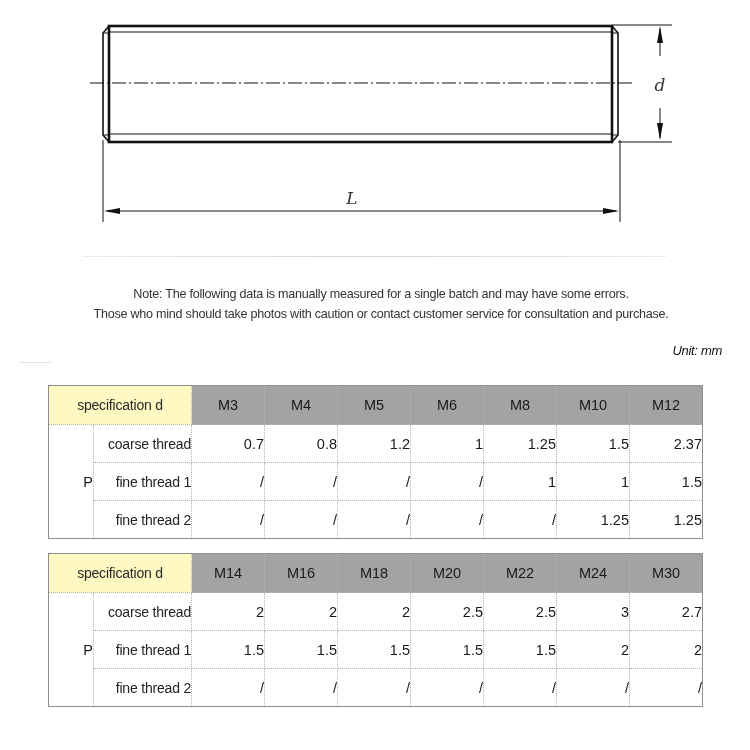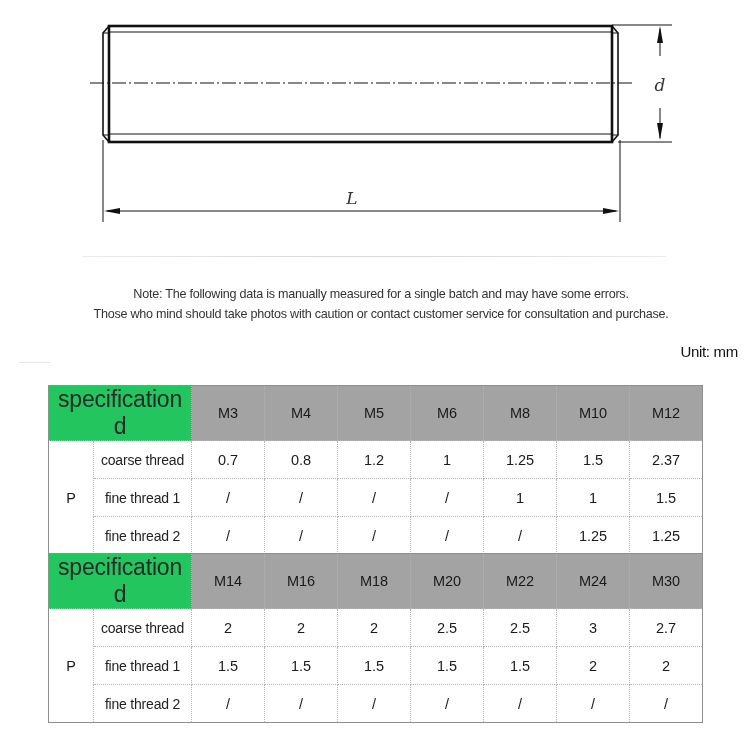--- a/index.html
+++ b/index.html
@@ -4,29 +4,29 @@
 <style>
   html, body { margin: 0; padding: 0; background: #ffffff; }
   body { width: 750px; height: 750px; position: relative; overflow: hidden;
          font-family: "Liberation Sans", "DejaVu Sans", sans-serif; color: #222; }
   .drawing { position: absolute; left: 0; top: 0; width: 750px; height: 240px; }
   .sep-top { position: absolute; left: 82px; top: 256px; width: 584px; height: 1px;
              background: linear-gradient(to right, #ececec, #d9d9d9 40%, #d9d9d9 60%, #ececec); }
   .sep-left { position: absolute; left: 19px; top: 362px; width: 32px; height: 1px; background: #e4e4e4; }
   .note { position: absolute; left: 0; top: 285px; width: 762px; text-align: center;
           font-size: 12.6px; line-height: 19.5px; color: #333; letter-spacing: -0.25px; }
-  .unit { position: absolute; right: 12px; top: 343px; font-size: 15px; color: #111; letter-spacing: -0.3px; }
+  .unit { position: absolute; right: 28px; top: 343px; font-size: 13px; color: #111; letter-spacing: -0.3px; font-style: italic; }
 
   table.spec { position: absolute; left: 48px; border-collapse: collapse; width: 655px;
                table-layout: fixed; border: 1.5px solid #8f8f8f; }
   table.spec td { border: 1px dotted #b5b5b5; text-align: center; vertical-align: middle;
                   padding: 0; font-size: 14.5px; color: #1a1a1a; }
   table.spec tr.hdr td { height: 38px; background: #a3a3a3; font-size: 14.5px; }
-  table.spec tr.hdr td.speclabel { background: #22c55e; font-size: 23px; color: #2a2a2a; letter-spacing: -0.2px; }
-  table.spec tr.row td { height: 37px; background: #ffffff; }
+  table.spec tr.hdr td.speclabel { background: #fef9c3; font-size: 14px; color: #2a2a2a; letter-spacing: -0.2px; }
+  table.spec tr.row td { height: 37px; background: #ffffff; text-align: right; }
   table.spec td.plabel { background: #f1f1f1; font-size: 14.5px; }
   table.spec td.rowlabel { background: #f1f1f1; font-size: 14px; color: #222; letter-spacing: -0.2px; }
   #t1 { top: 385px; }
   #t2 { top: 553px; }
 </style>
 </head>
 <body>
 
 <svg class="drawing" viewBox="0 0 750 240" xmlns="http://www.w3.org/2000/svg">
   <g stroke="#111" fill="none">

